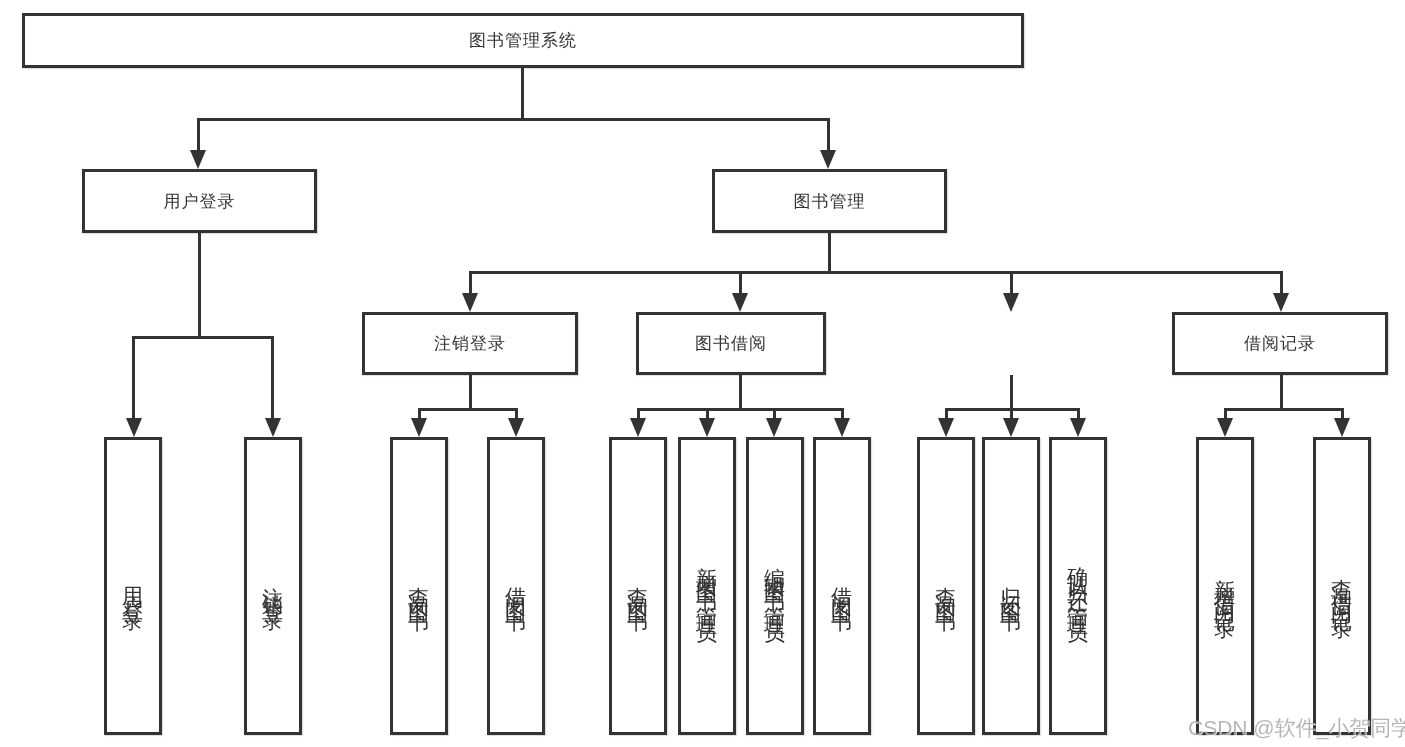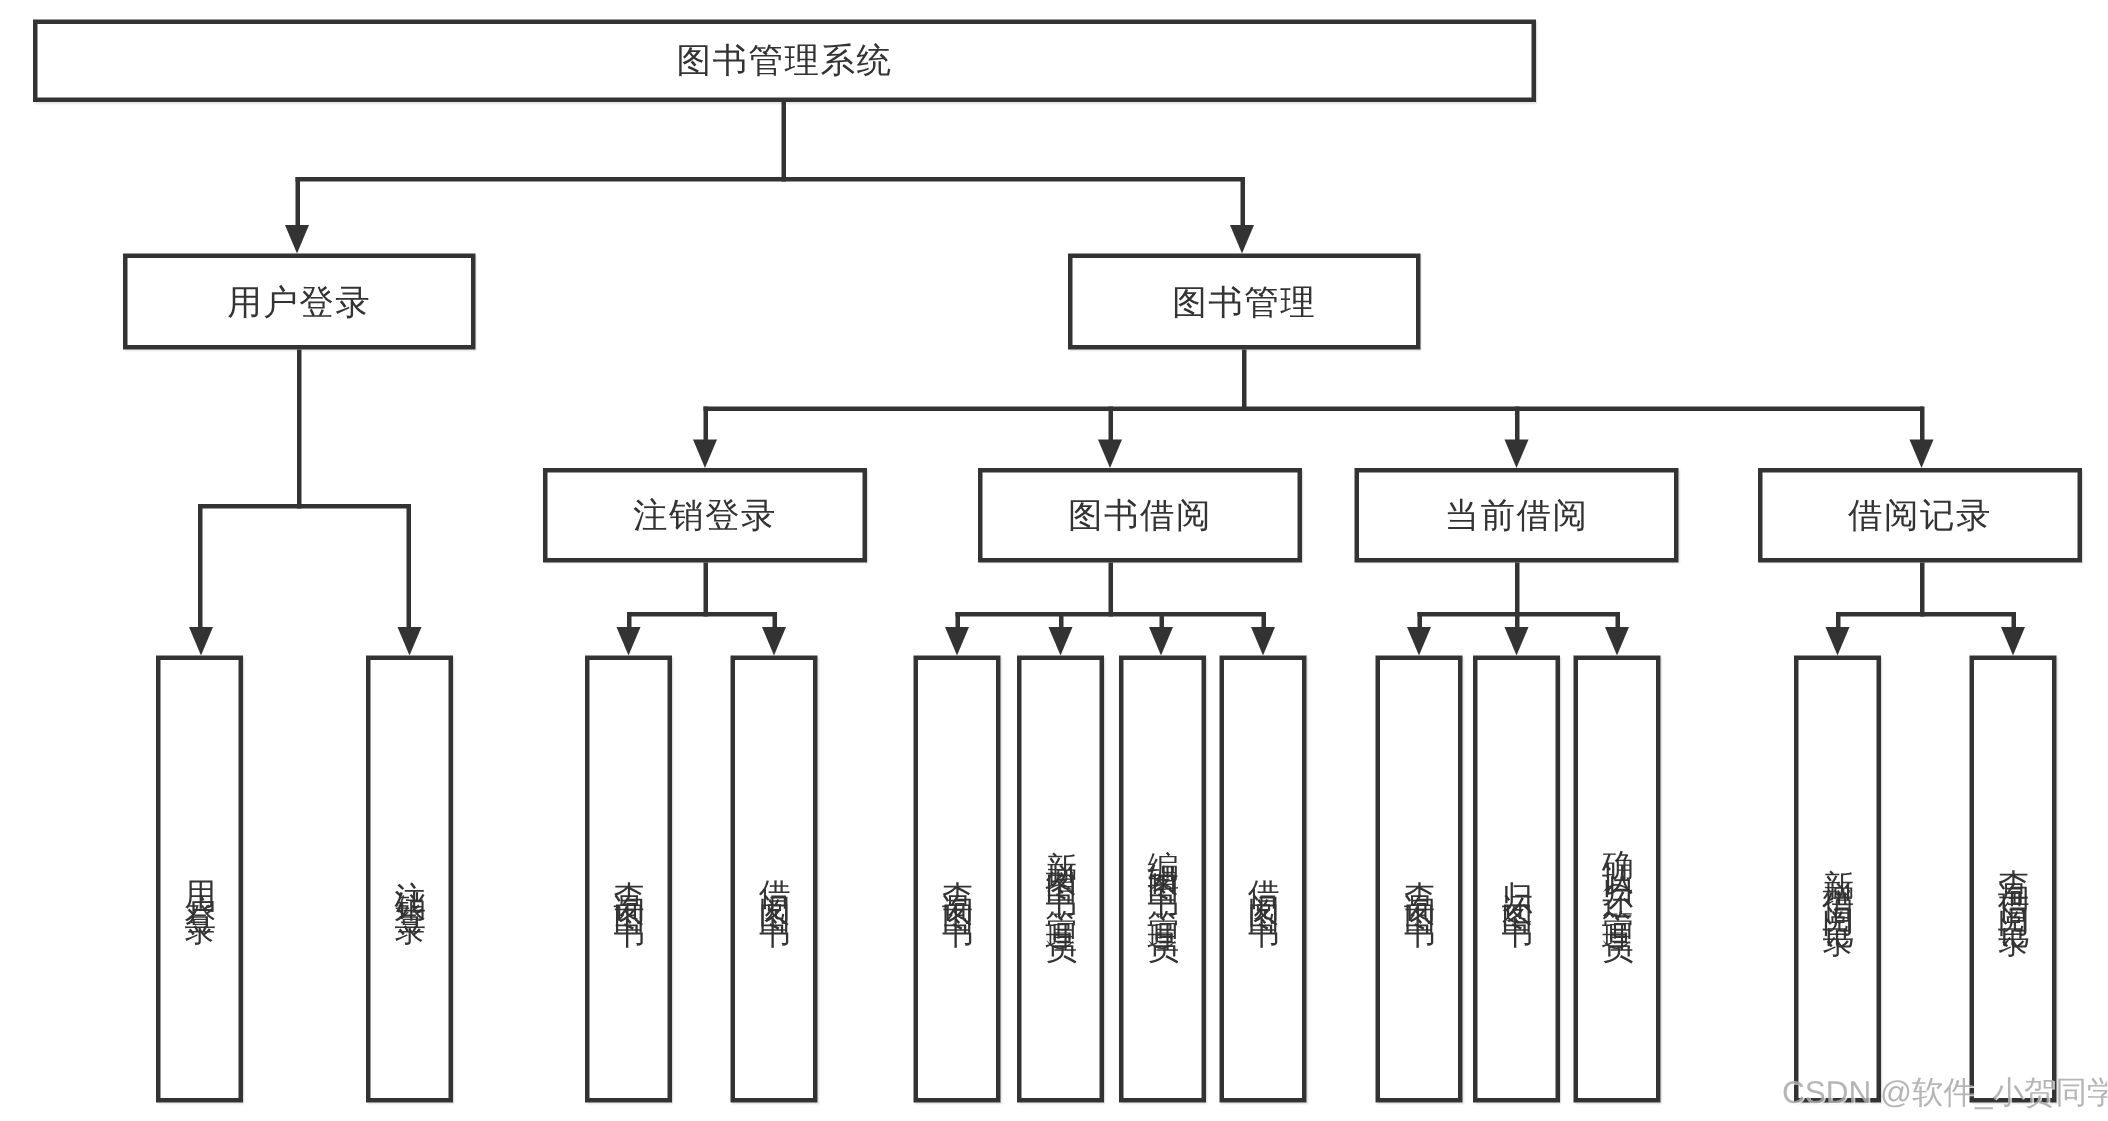--- a/index.html
+++ b/index.html
@@ -3,21 +3,21 @@
 <meta charset="utf-8">
 <style>
   html,body{margin:0;padding:0;background:#fff;}
   .canvas{
     position:relative;width:1405px;height:747px;background:#ffffff;overflow:hidden;
     font-family:"Liberation Sans",sans-serif;color:#333333;
   }
   .box{
     position:absolute;box-sizing:border-box;background:#ffffff;
     border:3px solid #333333;display:flex;align-items:center;justify-content:center;
-    font-size:23px;letter-spacing:1px;color:#333333;
+    font-size:17px;letter-spacing:1px;color:#333333;
     box-shadow:1px 1px 1px rgba(0,0,0,0.12);
   }
   .leaf{
     writing-mode:vertical-rl;text-orientation:mixed;
     font-size:21px;letter-spacing:8px;line-height:1;
   }
   .vl{position:absolute;width:3px;background:#333333;}
   .hl{position:absolute;height:3px;background:#333333;}
   .ah{position:absolute;width:0;height:0;
       border-left:8px solid transparent;border-right:8px solid transparent;
@@ -34,23 +34,22 @@
 <div class="canvas">
 
   <div class="box" style="left:22px;top:13px;width:1002px;height:55px">图书管理系统</div>
 
   <div class="box" style="left:82px;top:169px;width:235px;height:64px">用户登录</div>
 
   <div class="box" style="left:712px;top:169px;width:235px;height:64px">图书管理</div>
 
   <div class="box" style="left:362px;top:312px;width:216px;height:63px">注销登录</div>
 
-  <div class="box" style="left:652px;top:312px;width:216px;height:63px">图书借阅</div>
+  <div class="box" style="left:636px;top:312px;width:190px;height:63px">图书借阅</div>
 
-  <div class="box" style="left:903px;top:312px;width:216px;height:63px">当前借阅</div>
 
   <div class="box" style="left:1172px;top:312px;width:216px;height:63px">借阅记录</div>
 
   <div class="box leaf" style="left:104px;top:437px;width:58px;height:298px">用户登录</div>
   <div class="box leaf" style="left:244px;top:437px;width:58px;height:298px">注销登录</div>
 
   <div class="box leaf" style="left:390px;top:437px;width:58px;height:298px">查询图书</div>
   <div class="box leaf" style="left:487px;top:437px;width:58px;height:298px">借阅图书</div>
 
   <div class="box leaf" style="left:609px;top:437px;width:58px;height:298px">查询图书</div>

